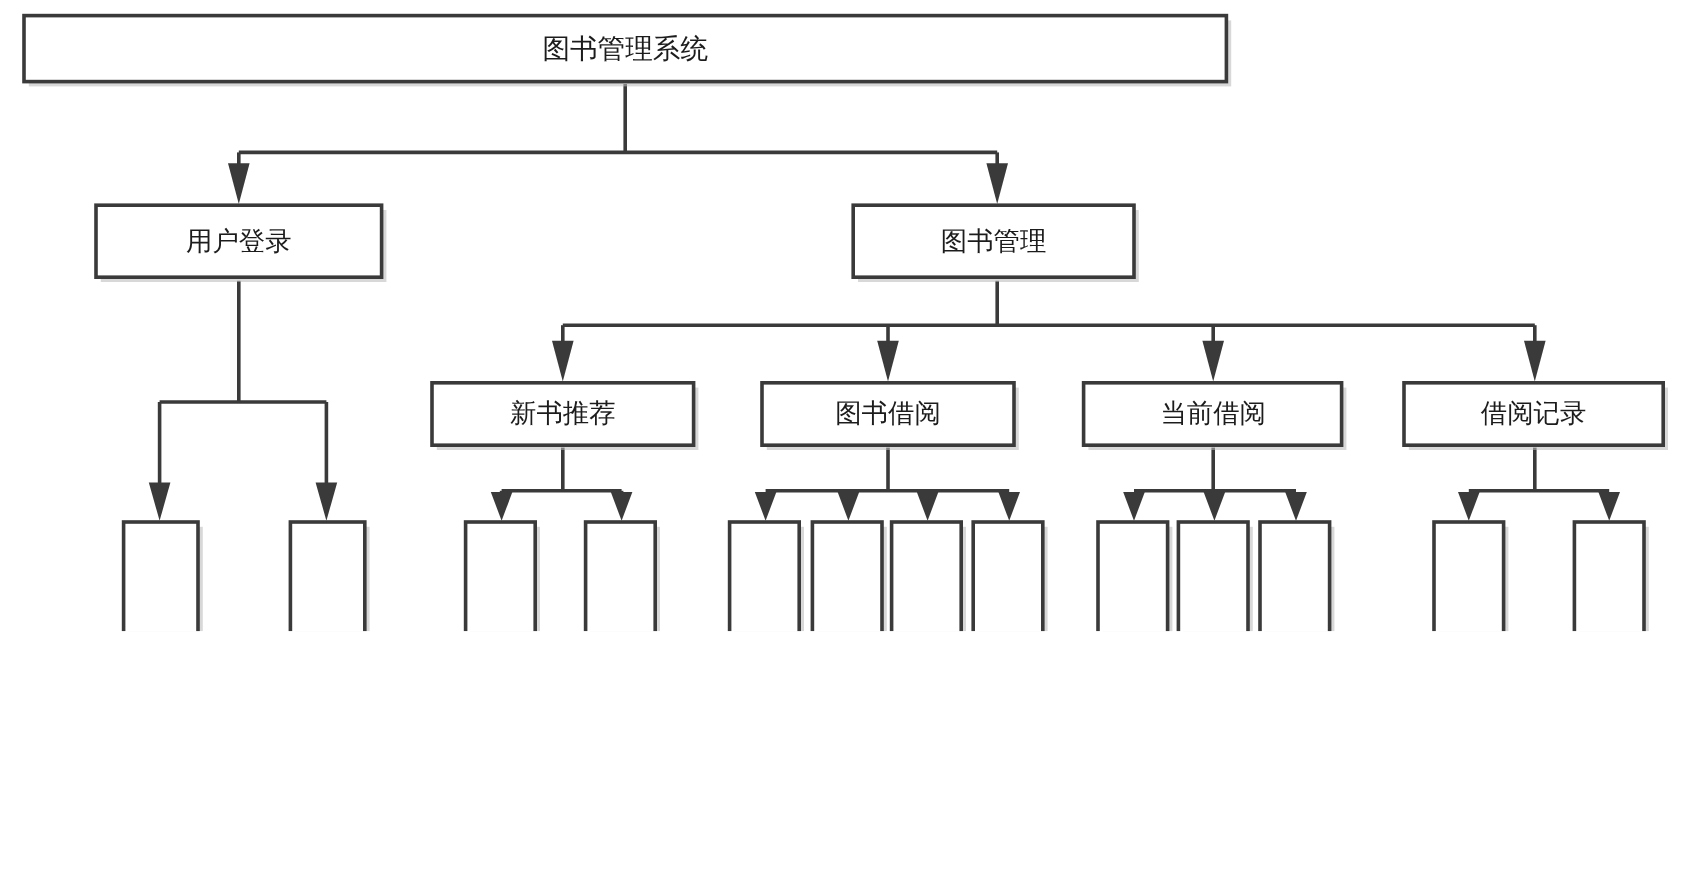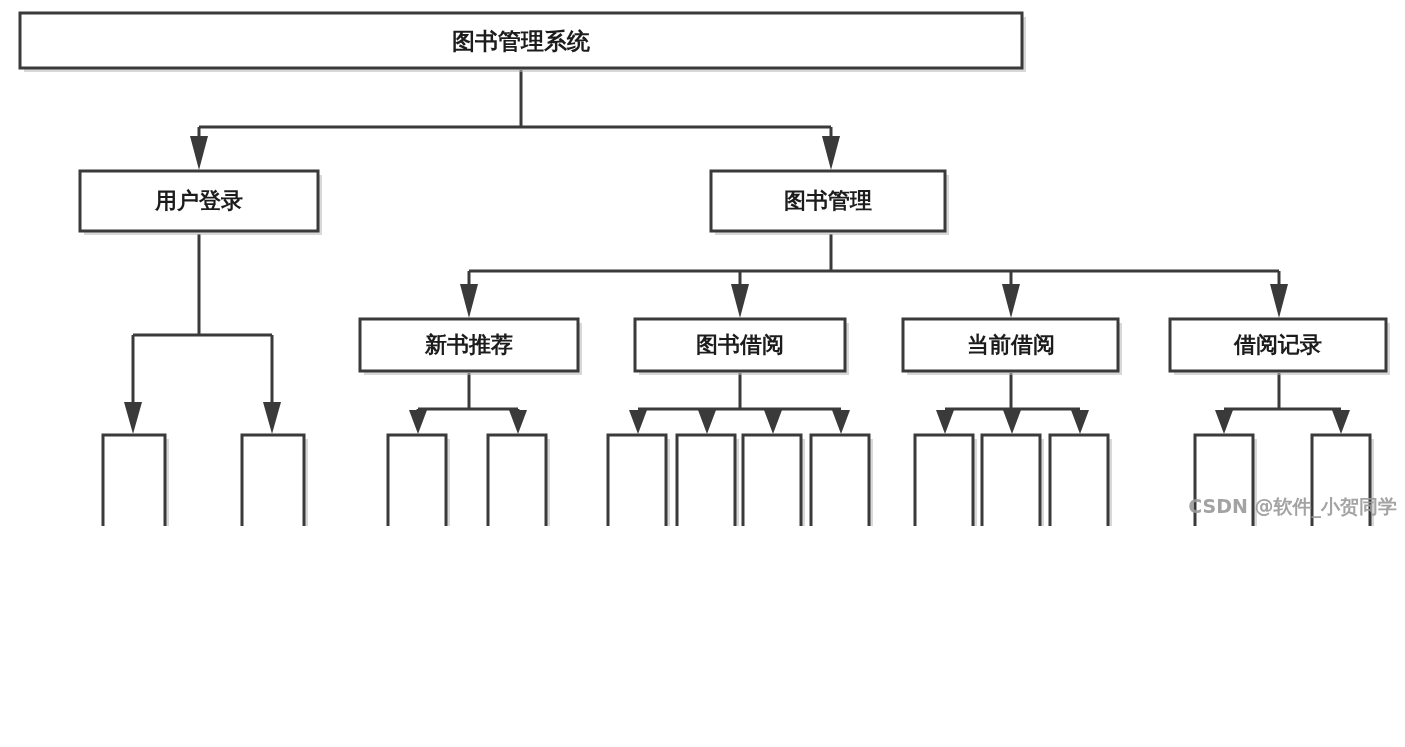--- a/index.html
+++ b/index.html
@@ -10,21 +10,20 @@
   }
   body {
     font-family: "DejaVu Sans", "Liberation Sans", sans-serif;
   }
   #diagram-root {
     position: relative;
     width: 1405px;
     height: 526px;
     background: #ffffff;
     overflow: hidden;
-    font-weight: bold;
   }
   svg.diagram-canvas {
     position: absolute;
     top: 0;
     left: 0;
     width: 1405px;
     height: 747px;
   }
   .node-box {
     fill: #ffffff;
@@ -233,14 +232,13 @@
   <div class="vlabel" style="left:915px; top:505px; width:58px; height:225px;">查询图书</div>
 
   <div class="vlabel" style="left:982px; top:505px; width:58px; height:225px;">归还图书</div>
 
   <div class="vlabel" style="left:1050px; top:443px; width:58px; height:288px;">确认归还（管理员）</div>
 
   <div class="vlabel" style="left:1195px; top:450px; width:58px; height:280px;">新增借阅记录</div>
 
   <div class="vlabel" style="left:1312px; top:450px; width:58px; height:280px;">查询借阅记录</div>
 
-  <div class="watermark">CSDN @软件_小贺同学</div>
 </div>
 
 </body></html>

